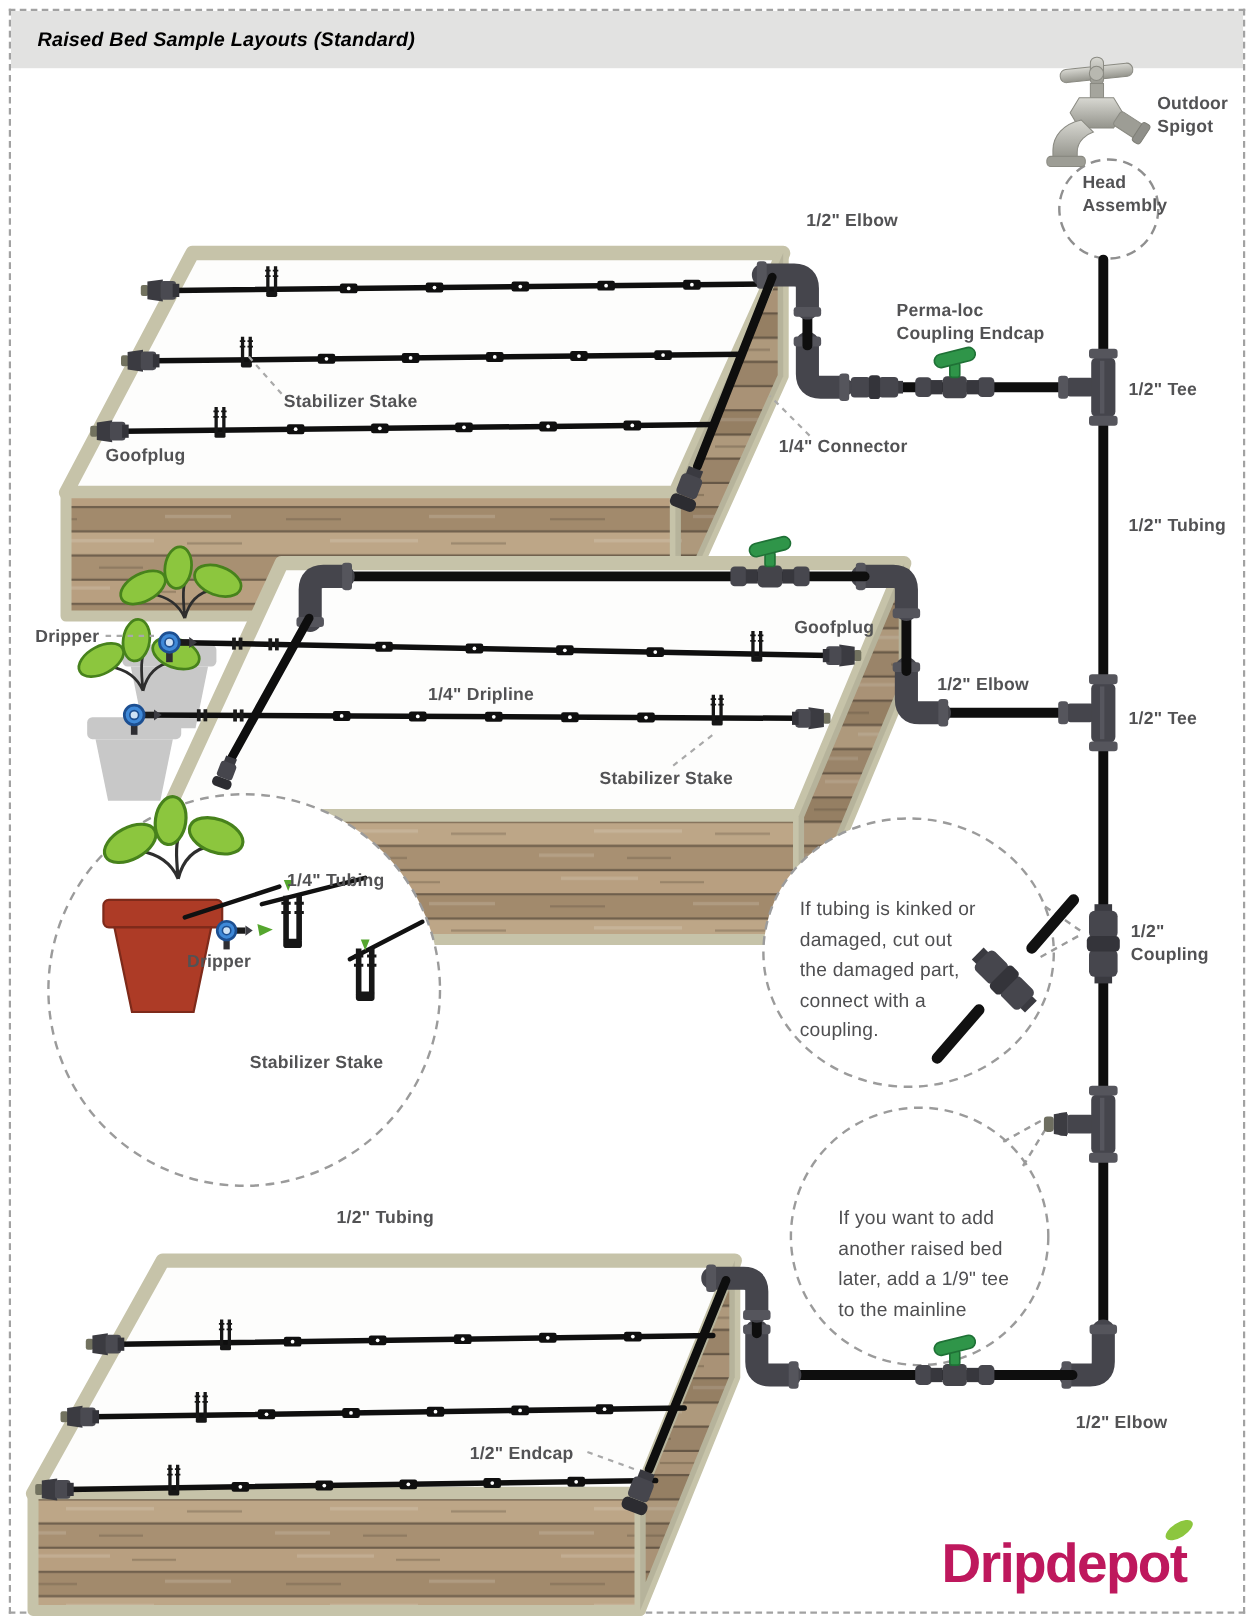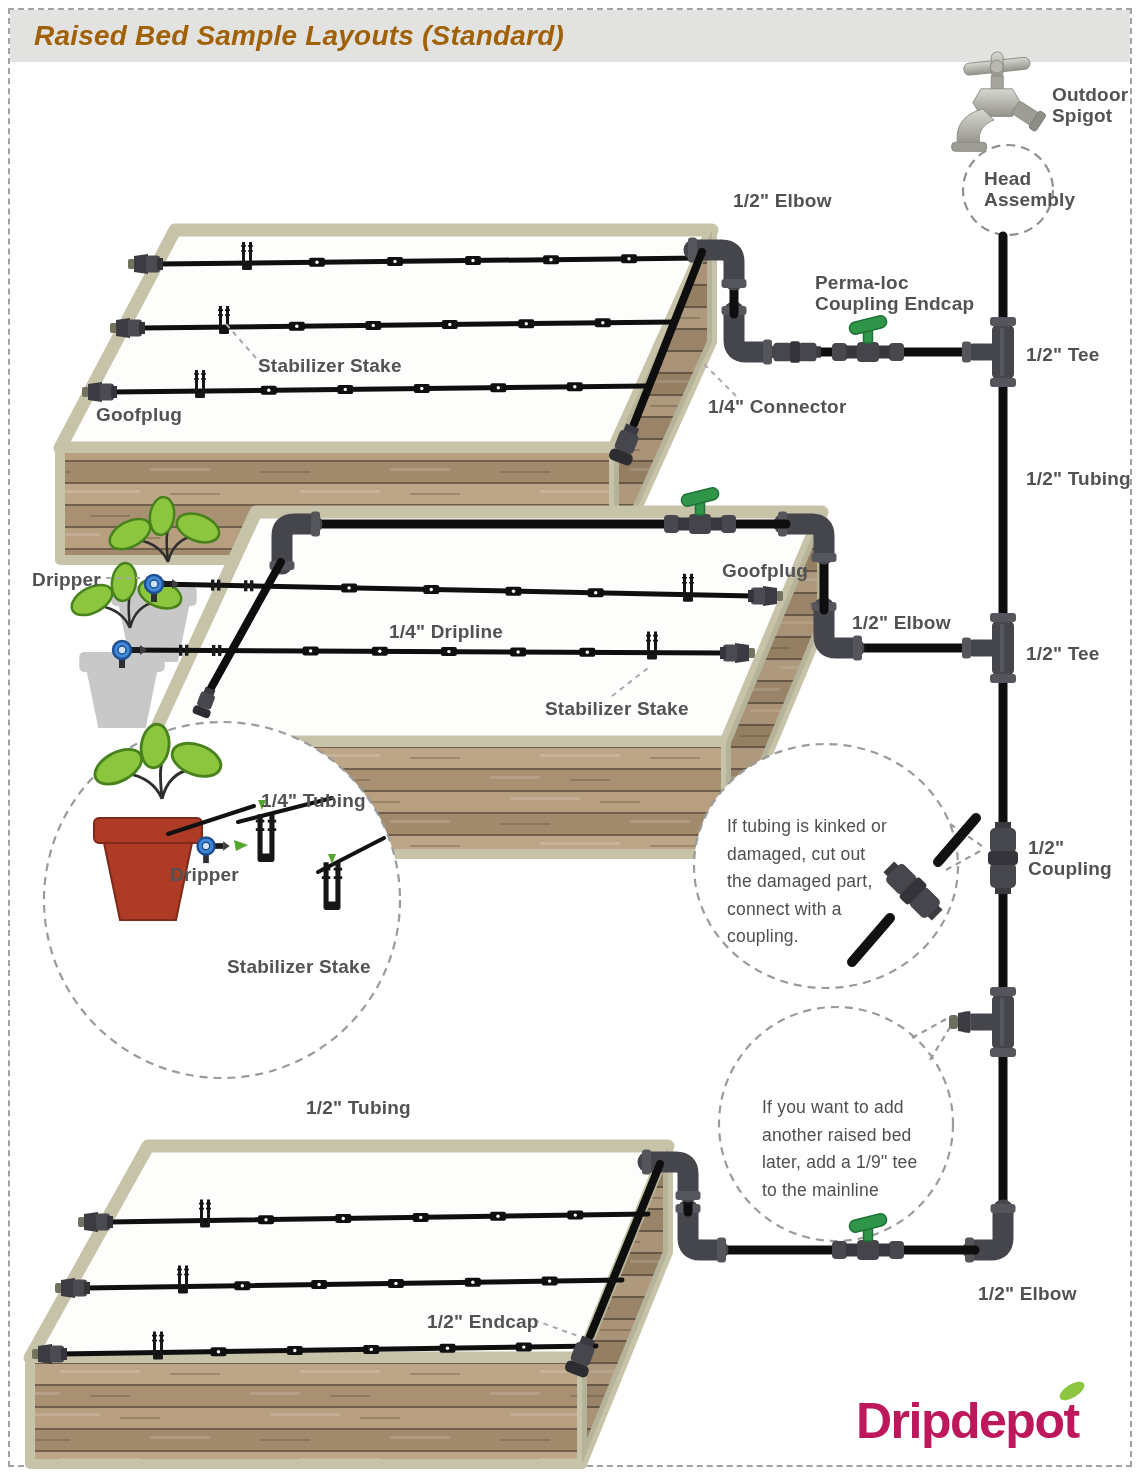--- a/index.html
+++ b/index.html
@@ -1,21 +1,21 @@
 <!DOCTYPE html>
 <html><head>
 <meta charset="utf-8">
 <style>
   html,body{margin:0;padding:0;background:#ffffff;font-family:"Liberation Sans",sans-serif;}
   #page{position:relative;width:1140px;height:1475px;background:#fff;overflow:hidden;}
   .frame{position:absolute;inset:8px;border:2px dashed #a2a2a2;background:#fff;}
   .titlebar{position:absolute;left:10px;right:10px;top:10px;height:52px;background:#e2e2e1;display:flex;align-items:center;padding-left:24px;box-sizing:border-box;}
-  .titlebar span{font-style:italic;font-weight:700;font-size:28px;color:#a16207;letter-spacing:.2px;}
+  .titlebar span{font-style:italic;font-weight:700;font-size:18px;color:#000000;letter-spacing:.2px;}
   svg.art{position:absolute;left:0;top:0;width:1140px;height:1475px;}
-  .lbl{position:absolute;font-size:19px;font-weight:600;color:#525254;white-space:pre-line;line-height:21px;letter-spacing:.2px;}
+  .lbl{position:absolute;font-size:16px;font-weight:600;color:#525254;white-space:pre-line;line-height:21px;letter-spacing:.2px;}
   .note{font-size:17.5px;font-weight:500;line-height:27.5px;color:#4f4f51;margin-top:32px;}
   .logo{position:absolute;left:856px;top:1392px;font-size:50px;font-weight:700;letter-spacing:-1.5px;}
   .logo .p1{color:#be185d}.logo .p2{color:#be185d}
   .leaf{position:absolute;left:1050px;top:1378px;}
 </style>
 </head>
 <body>
 
 <div id="page">
   <div class="frame"></div>
@@ -346,21 +346,21 @@
       <path d="M256 358 L226 324"></path>
       <path d="M736 396 L700 360"></path>
       <path d="M96 578 H140"></path>
       <path d="M612 696 L648 668"></path>
       <path d="M534 1320 L578 1336"></path>
     </g>
   </svg>
 
   <div class="lbl" style="left:1052px;top:84px">Outdoor
 Spigot</div>
-  <div class="lbl" style="left:984px;top:168px">Head
+  <div class="lbl" style="left:984px;top:156px">Head
 Assembly</div>
   <div class="lbl" style="left:733px;top:190px">1/2" Elbow</div>
   <div class="lbl" style="left:815px;top:272px">Perma-loc
 Coupling Endcap</div>
   <div class="lbl" style="left:1026px;top:344px">1/2" Tee</div>
   <div class="lbl" style="left:708px;top:396px">1/4" Connector</div>
   <div class="lbl" style="left:1026px;top:468px">1/2" Tubing</div>
   <div class="lbl" style="left:258px;top:355px">Stabilizer Stake</div>
   <div class="lbl" style="left:96px;top:404px">Goofplug</div>
   <div class="lbl" style="left:32px;top:569px">Dripper</div>

